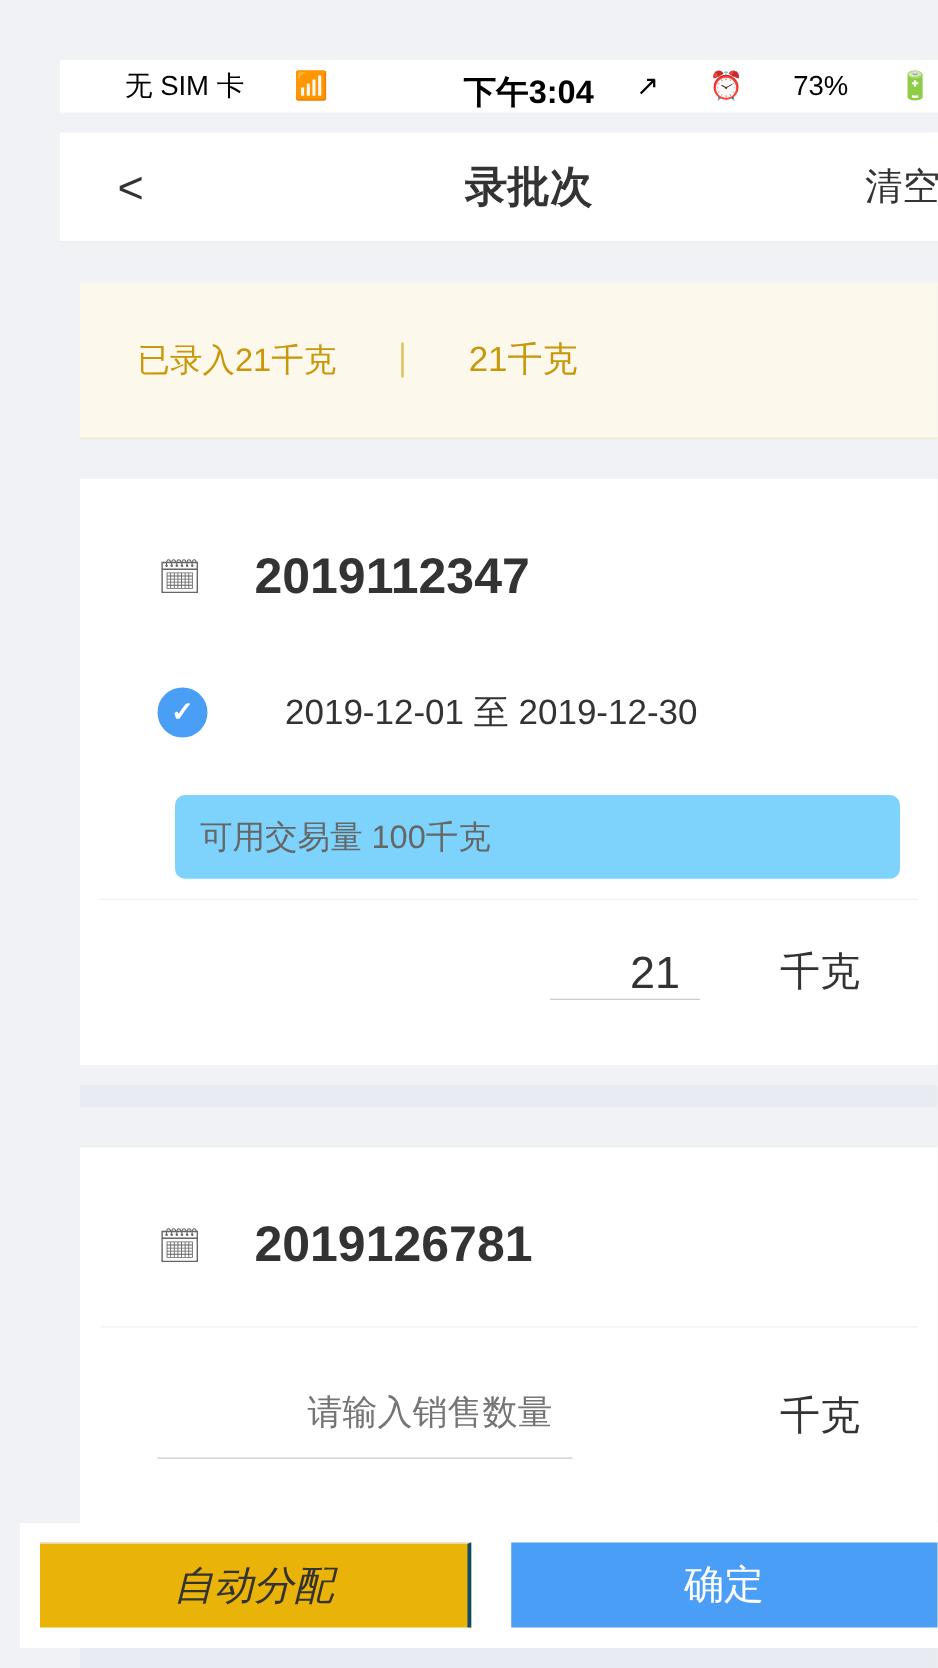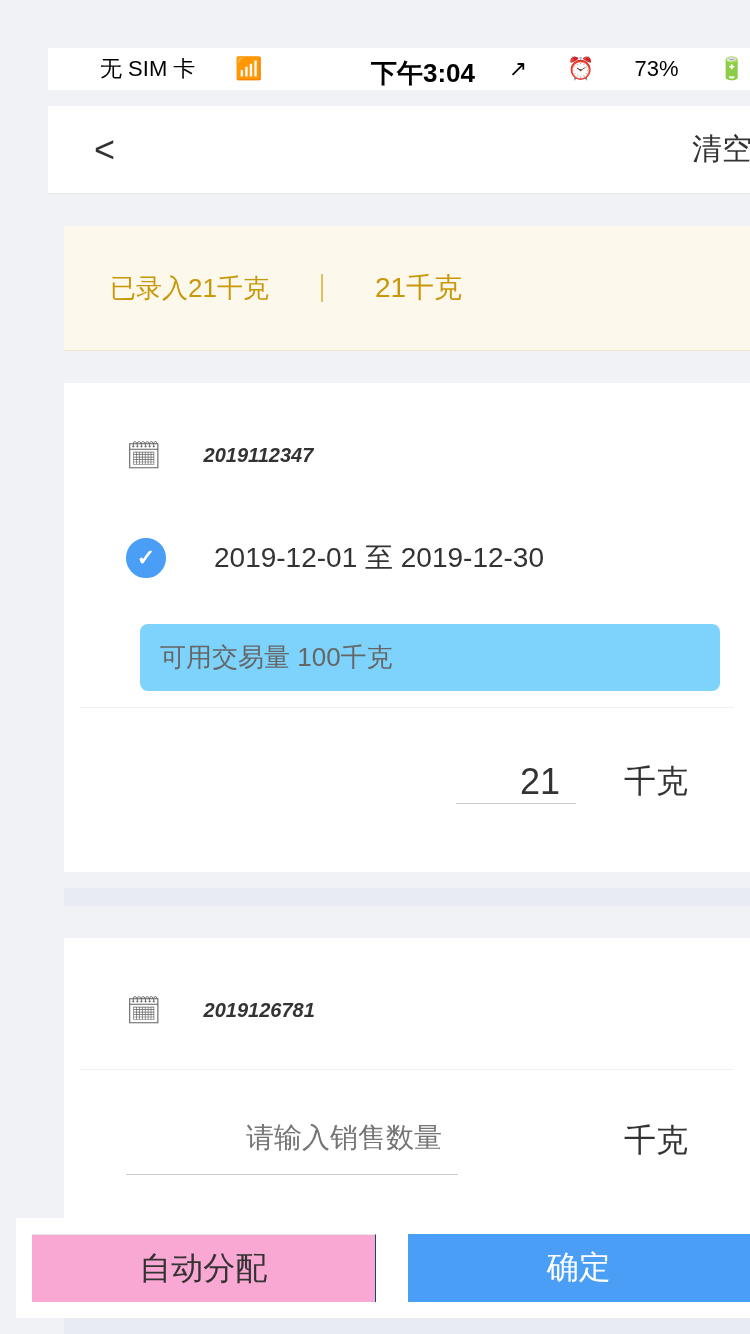--- a/index.html
+++ b/index.html
@@ -112,31 +112,30 @@
       display: flex;
       align-items: center;
       padding: 24px 30px 10px 30px;
       gap: 10px;
     }
     .item-icon {
       font-size: 28px;
       color: #666;
     }
     .item-id {
-      font-size: 20px;
+      font-size: 40px;
       font-weight: 600;
       color: #333;
-      font-style: italic;
     }
 
     .item-row-date {
       display: flex;
       align-items: center;
       padding: 8px 30px 14px 30px;
-      gap: 16px;
+      gap: 30px;
     }
 
     .radio-circle {
       width: 40px;
       height: 40px;
       border-radius: 50%;
       border: 2px solid #ccc;
       background: #fff;
       flex-shrink: 0;
     }
@@ -166,22 +165,22 @@
       padding: 16px 20px;
       font-size: 26px;
       color: #666;
     }
 
     
     .quantity-row {
       display: flex;
       align-items: center;
       justify-content: flex-end;
-      padding: 36px 30px;
-      gap: 16px;
+      padding: 20px 30px;
+      gap: 32px;
       background: #fff;
       border-top: 1px solid #f0f0f0;
     }
     .quantity-number {
       font-size: 36px;
       color: #333;
       font-weight: 400;
     }
     .quantity-unit {
       font-size: 32px;
@@ -247,25 +246,26 @@
       display: flex;
       background: #fff;
     }
     .btn-auto {
       flex: 1;
       display: flex;
       align-items: center;
       justify-content: center;
       font-size: 32px;
       color: #333;
-      background: #f9a8d4;
+      background: #eab308;
       border: none;
       cursor: pointer;
       border-top: 1px solid #e8e8e8;
-      border-right: 1px solid #0c4a6e;
+      border-right: 3px solid #0c4a6e;
+      font-style: italic;
     }
     .btn-confirm {
       flex: 1;
       display: flex;
       align-items: center;
       justify-content: center;
       font-size: 32px;
       color: #fff;
       background: #4a9ef5;
       border: none;
@@ -290,20 +290,21 @@
   <div class="status-right">
     <span>↗</span>
     <span>⏰</span>
     <span>73%</span>
     <span>🔋</span>
   </div>
 </div>
 
 <div class="nav-bar">
   <span class="nav-back">&lt;</span>
+  <span class="nav-title">录批次</span>
   <span class="nav-clear">清空</span>
 </div>
 
 <div class="content-area">
 
   <div class="info-banner">
     <span class="info-label">已录入21千克</span>
     <div class="info-divider"></div>
     <span class="info-value">21千克</span>
   </div>

